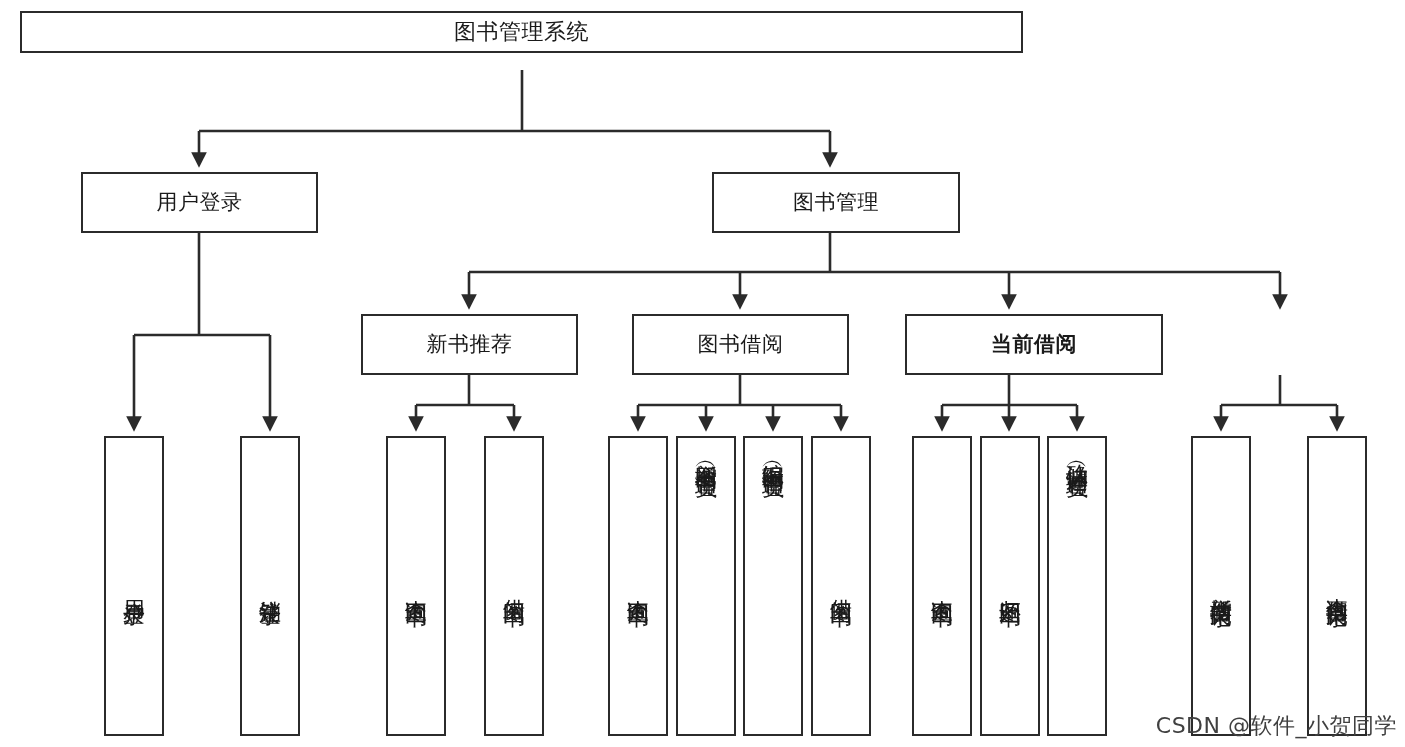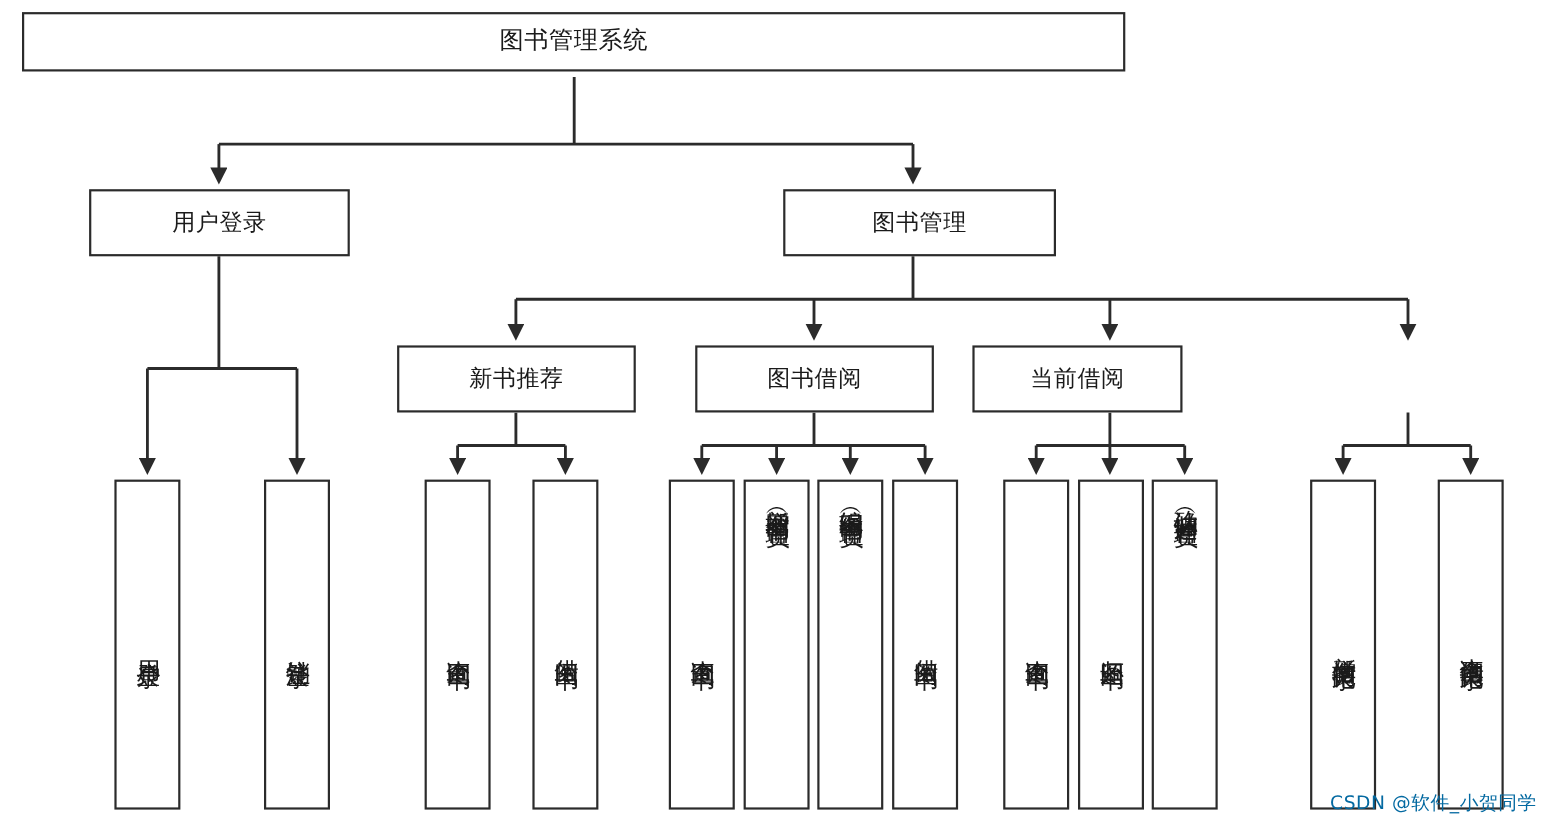--- a/index.html
+++ b/index.html
@@ -62,22 +62,22 @@
     white-space: nowrap;
   }
   .node.v.centered {
     align-items: center;
     padding-top: 0;
   }
   #watermark {
     position: absolute;
     right: 8px;
     bottom: 6px;
-    font-size: 17px;
-    color: #0369a1;
+    font-size: 22px;
+    color: #404040;
     letter-spacing: 0.5px;
     white-space: nowrap;
     pointer-events: none;
   }
 </style>
 </head>
 <body>
 
 <div id="diagram-root">
 
@@ -124,38 +124,38 @@
       <path d="M 1009 405 L 1009 424" marker-end="url(#arrow)"></path>
       <path d="M 1077 405 L 1077 424" marker-end="url(#arrow)"></path>
 
       <path d="M 1280 375 L 1280 405"></path>
       <path d="M 1221 405 L 1337 405"></path>
       <path d="M 1221 405 L 1221 424" marker-end="url(#arrow)"></path>
       <path d="M 1337 405 L 1337 424" marker-end="url(#arrow)"></path>
     </g>
   </svg>
 
-  <div class="node h root" style="left:20px; top:11px; width:1003px; height:54px;">
+  <div class="node h root" style="left:20px; top:11px; width:1003px; height:42px;">
     <span class="node-label">图书管理系统</span>
   </div>
 
   <div class="node h" style="left:81px; top:172px; width:237px; height:61px;">
     <span class="node-label">用户登录</span>
   </div>
   <div class="node h" style="left:712px; top:172px; width:248px; height:61px;">
     <span class="node-label">图书管理</span>
   </div>
 
   <div class="node h" style="left:632px; top:314px; width:217px; height:61px;">
     <span class="node-label">图书借阅</span>
   </div>
   <div class="node h" style="left:361px; top:314px; width:217px; height:61px;">
     <span class="node-label">新书推荐</span>
   </div>
-  <div class="node h" style="left:884px; top:314px; width:191px; height:61px;">
+  <div class="node h" style="left:905px; top:314px; width:258px; height:61px;font-weight:bold;">
     <span class="node-label">当前借阅</span>
   </div>
 
   <div class="node v centered" style="left:104px; top:436px; width:60px; height:300px;">
     <span class="node-label">用户登录</span>
   </div>
   <div class="node v centered" style="left:240px; top:436px; width:60px; height:300px;">
     <span class="node-label">注销登录</span>
   </div>
 

